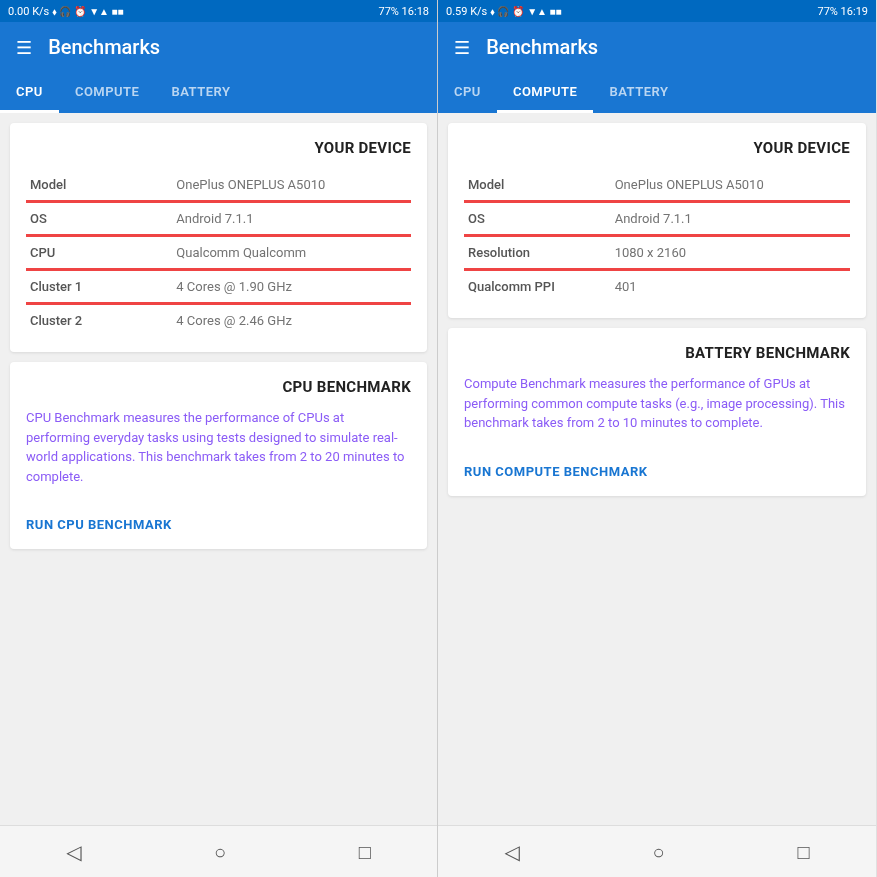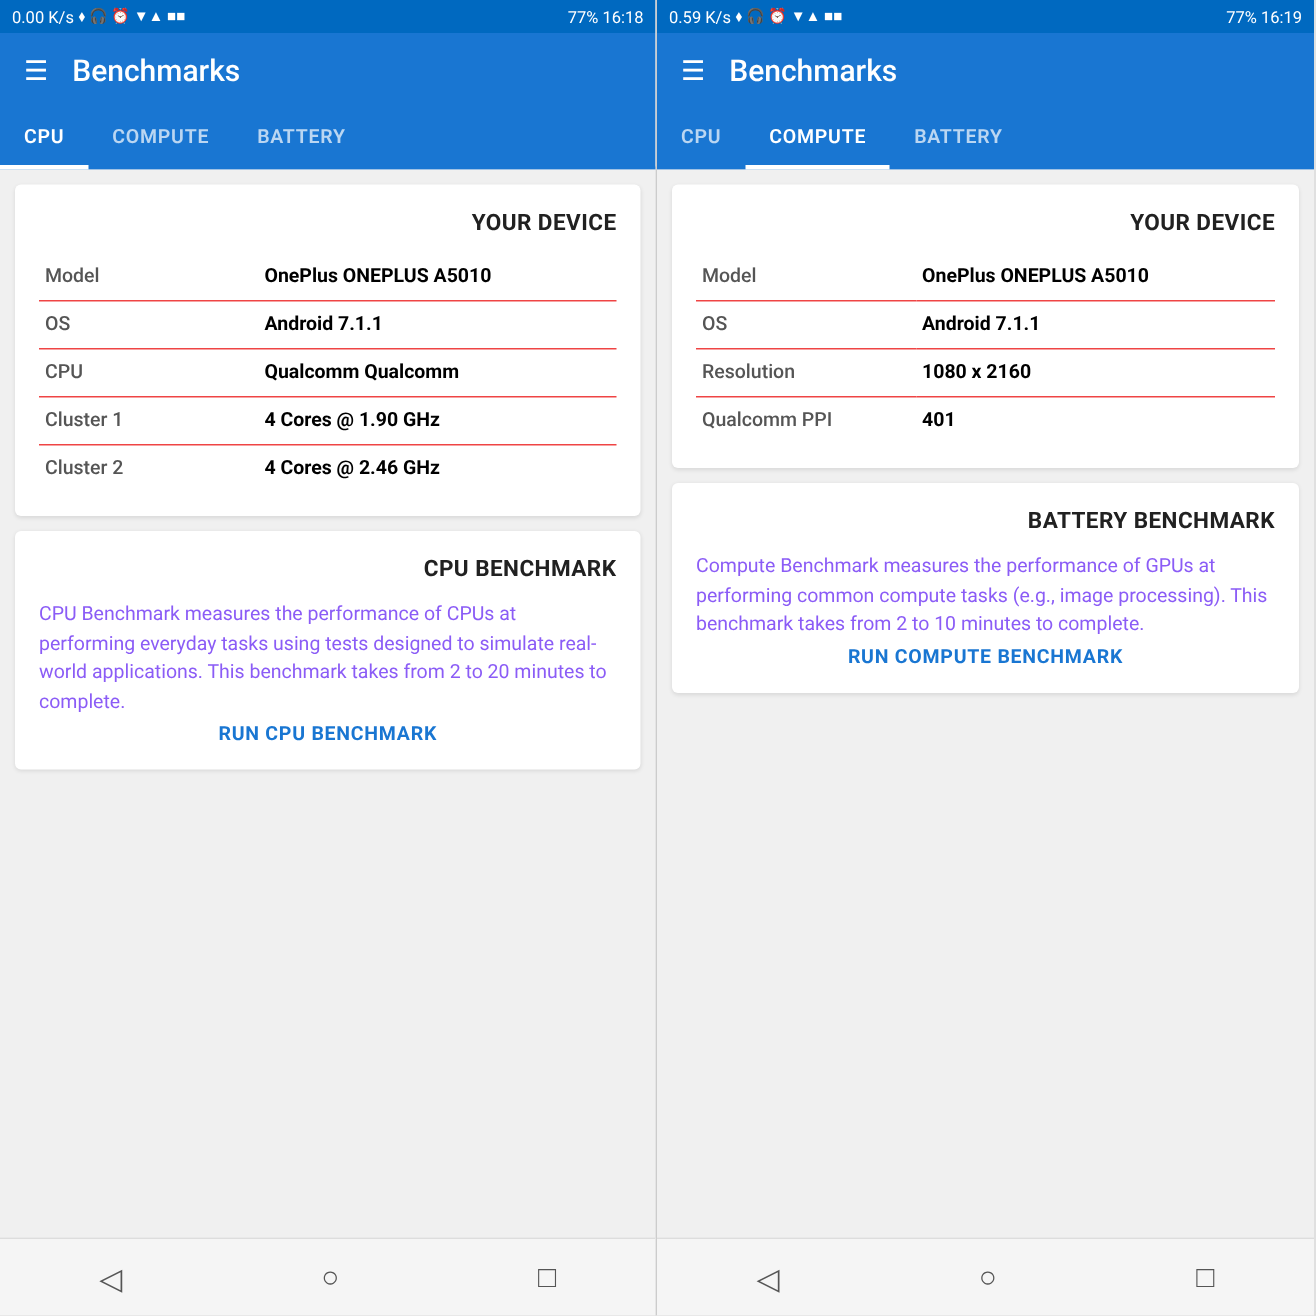--- a/index.html
+++ b/index.html
@@ -36,21 +36,21 @@
       color: white;
       font-size: 11px;
       padding: 2px 8px;
       display: flex;
       justify-content: space-between;
       align-items: center;
       height: 22px;
     }
     .status-bar-left, .status-bar-right {
       display: flex;
-      align-items: flex-start;
+      align-items: flex-end;
       gap: 3px;
     }
 
     
     .app-bar {
       background: #1976d2;
       color: white;
       padding: 0 16px;
       height: 50px;
       display: flex;
@@ -121,51 +121,50 @@
       margin-bottom: 12px;
       letter-spacing: 0.3px;
       text-align: right;
     }
 
     .device-table {
       width: 100%;
       border-collapse: collapse;
     }
     .device-table tr {
-      border-bottom: 1px solid #ef4444;
+      border-bottom: 3px solid #ef4444;
     }
     .device-table tr:last-child {
       border-bottom: none;
     }
     .device-table td {
       padding: 8px 4px;
       font-size: 13px;
       vertical-align: top;
     }
     .device-table td:first-child {
       color: #555;
       font-weight: 500;
       width: 38%;
     }
     .device-table td:last-child {
-      color: #000000;
-      font-weight: bold;
+      color: #737373;
     }
 
     .benchmark-desc {
       font-size: 13px;
       color: #8b5cf6;
       line-height: 1.5;
       margin-top: 4px;
     }
 
     .run-btn {
       display: block;
-      text-align: center;
-      margin-top: 0;
+      text-align: left;
+      margin-top: 28px;
     }
     .run-btn span {
       color: #1976d2;
       font-size: 13px;
       font-weight: 700;
       letter-spacing: 0.5px;
       cursor: pointer;
     }
 
     

